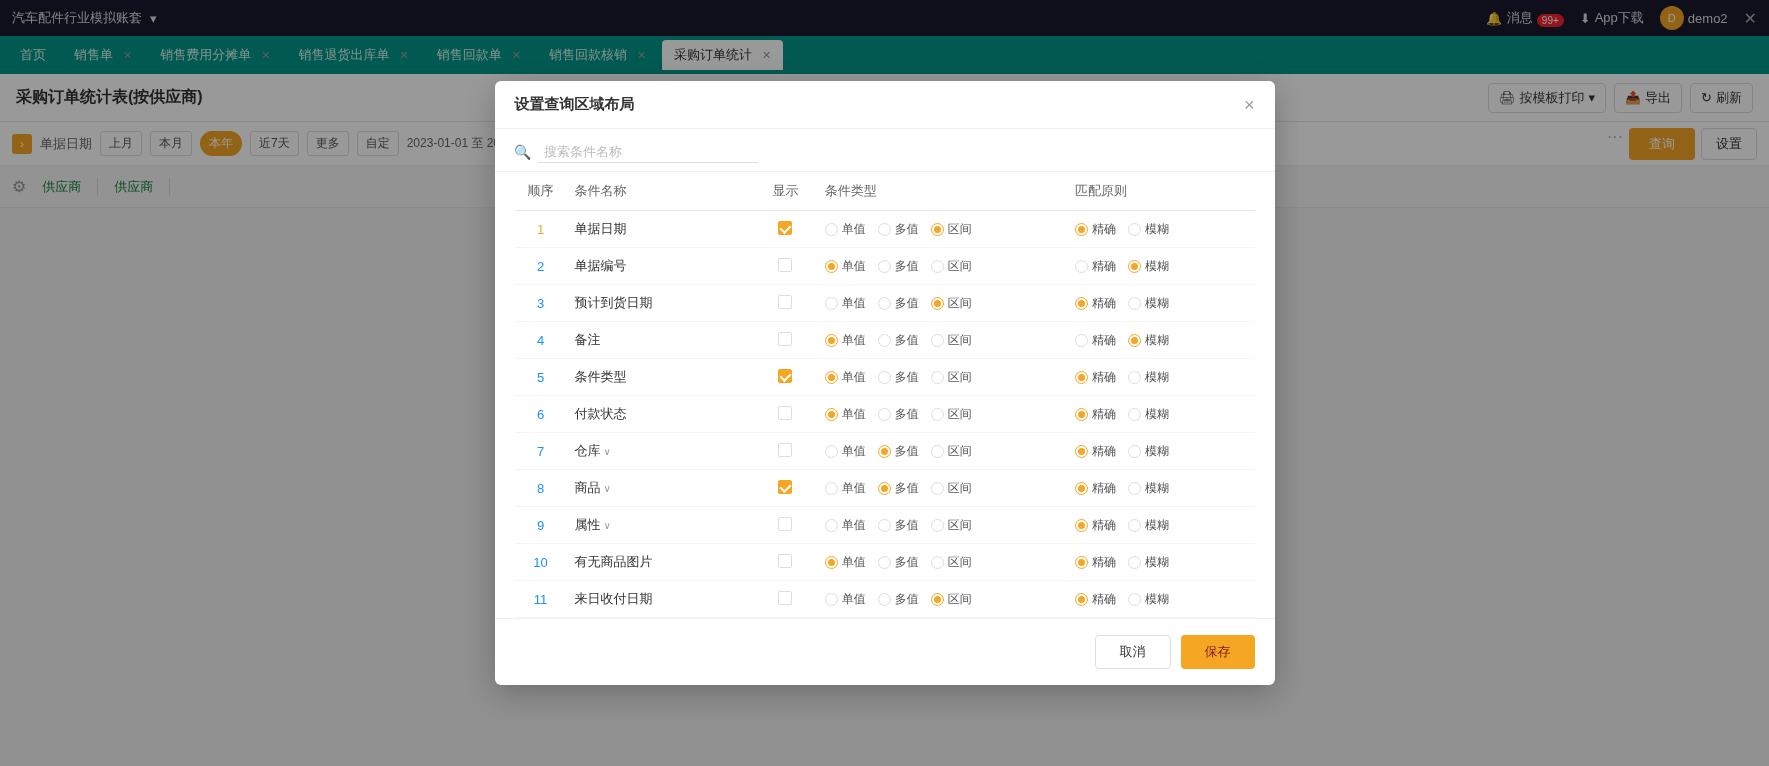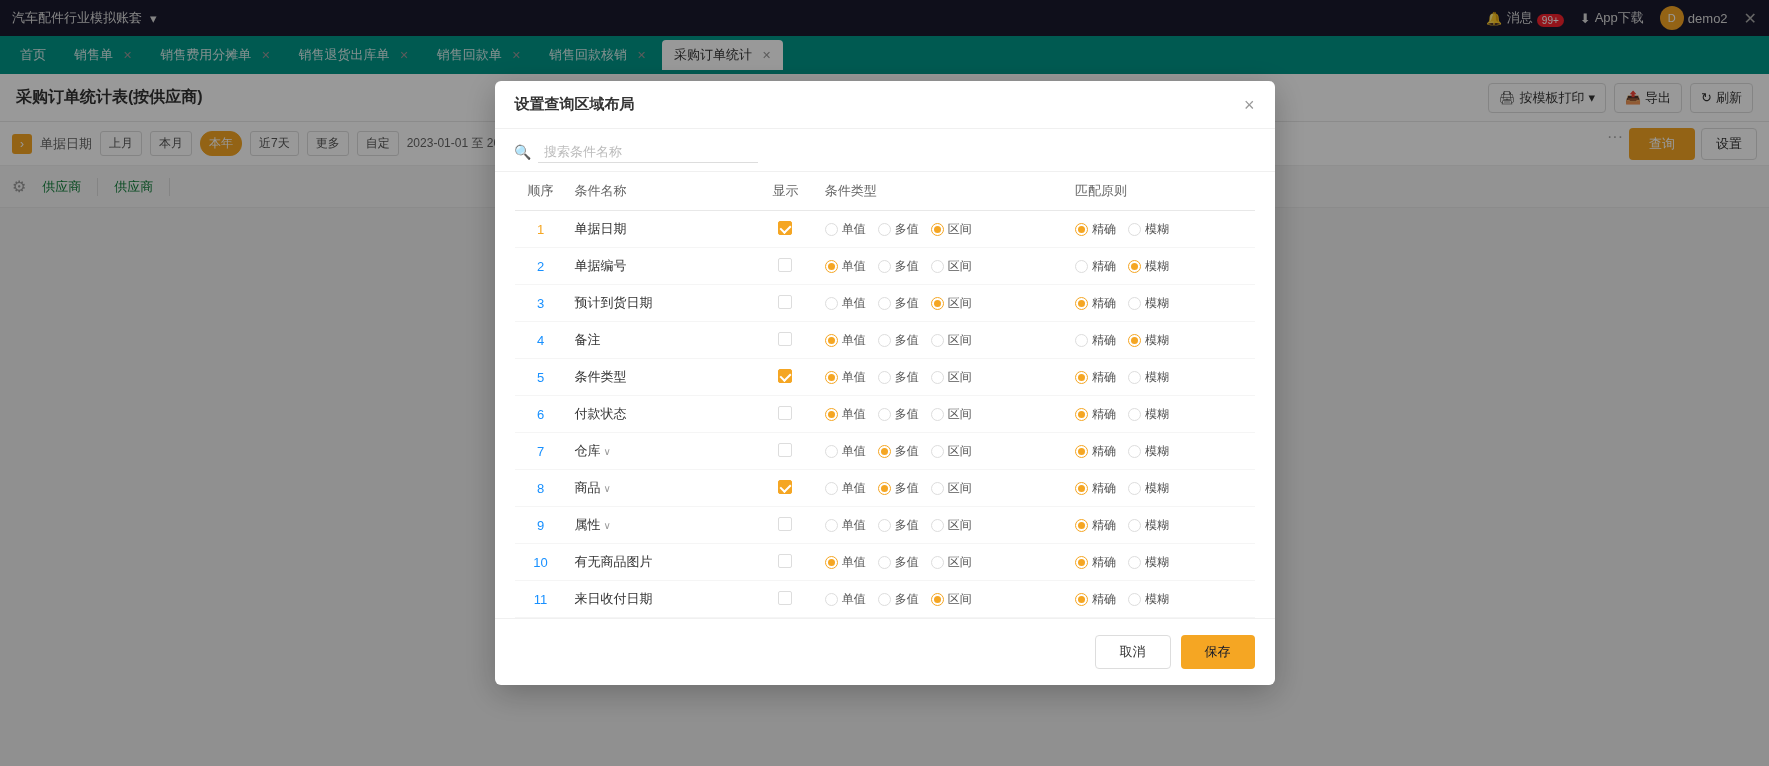--- a/index.html
+++ b/index.html
@@ -244,21 +244,21 @@
       background: #fff;
       color: #333;
       font-size: 13px;
       cursor: pointer;
     }
     .btn-save {
       padding: 7px 24px;
       border: none;
       border-radius: 4px;
       background: #f5a623;
-      color: #0f172a;
+      color: #7f1d1d;
       font-size: 13px;
       cursor: pointer;
     }
 
     .name-with-arrow { display: flex; align-items: center; gap: 3px; }
     .arrow-down { font-size: 10px; color: #999; }
 
     
     .modal-body::-webkit-scrollbar { width: 6px; }
     .modal-body::-webkit-scrollbar-track { background: #f5f5f5; }

